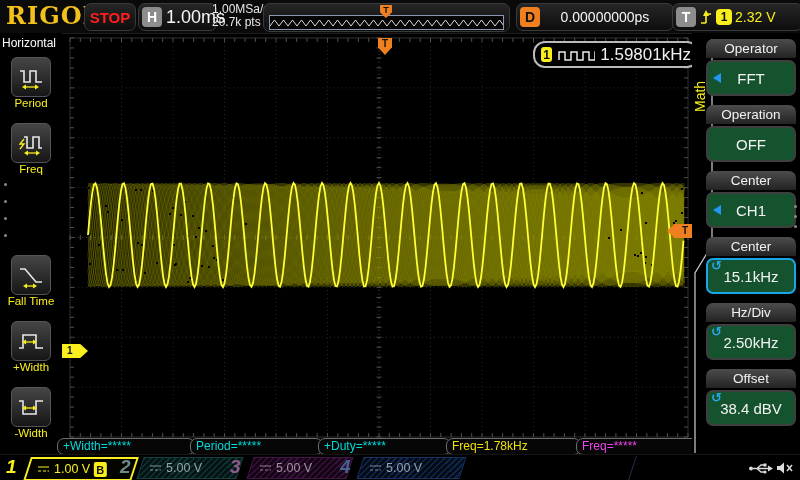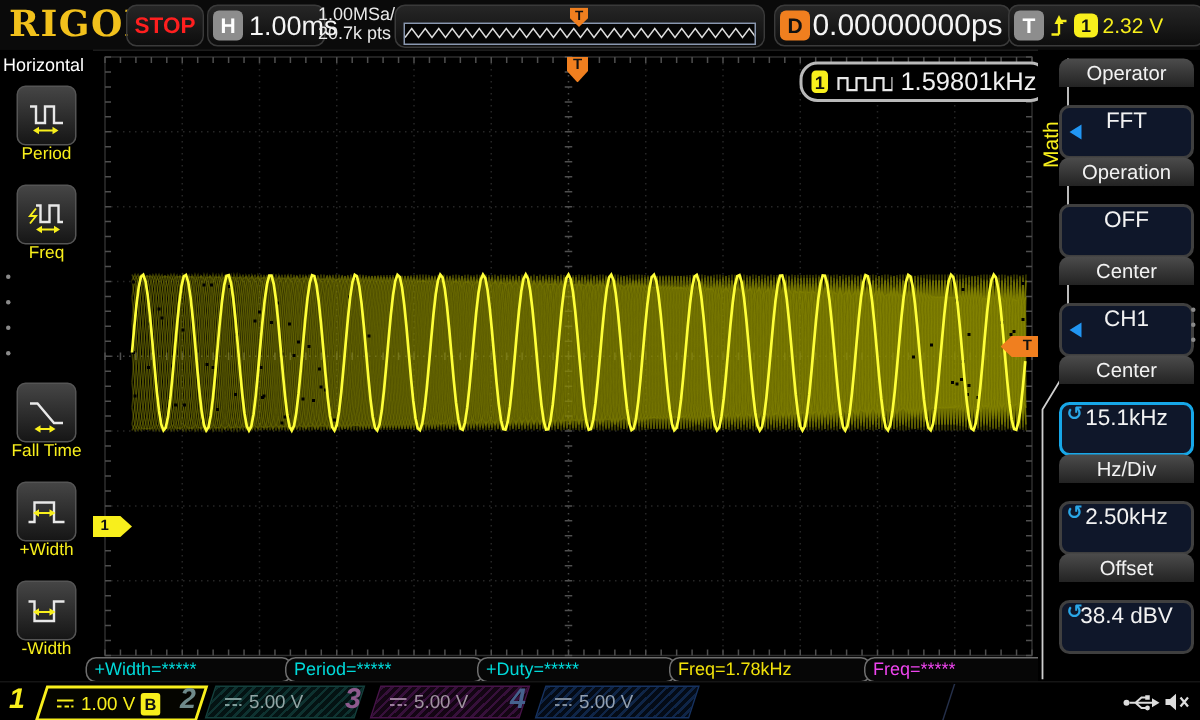--- a/index.html
+++ b/index.html
@@ -20,21 +20,21 @@
   .chip{width:20px;height:20px;border-radius:4px;display:flex;align-items:center;justify-content:center;
         font-weight:bold;font-size:14px;flex:0 0 auto;}
   .chip-gray{background:#8d8d8d;color:#fff;}
   .chip-orange{background:#f07f1f;color:#111;}
   .chip-yellow{background:#f8ef1c;color:#111;}
   #hbox .val{color:#f5f5f5;font-size:18px;flex:1;text-align:center;}
   #samplebox{left:212px;top:3px;font-size:12px;line-height:13px;color:#e8e8e8;}
   #preview{left:263px;top:3px;width:245px;height:27px;}
   #preview-inner{left:5px;top:11px;width:233px;height:13px;border:1px solid #8a98b0;background:#050505;}
   #dbox{left:516px;top:3px;width:150px;height:26px;padding:0 3px;}
-  #dbox .val{flex:1;text-align:center;color:#f5f5f5;font-size:20px;}
+  #dbox .val{flex:1;text-align:center;color:#f5f5f5;font-size:14px;}
   #tbox{left:672px;top:3px;width:123px;height:26px;padding:0 3px;gap:3px;}
   #tbox .lvl{color:#f8ef1c;font-size:14px;flex:1;text-align:left;}
 
   .tmark{background:#f07f1f;clip-path:polygon(0 0,100% 0,100% 55%,50% 100%,0 55%);
          color:#111;font-weight:bold;text-align:center;}
 
   
   #leftbar{left:0;top:33px;width:62px;height:421px;background:#000;}
   #leftbar-title{left:2px;top:3px;width:60px;color:#fff;font-size:12px;}
   .lm-item{left:0;width:62px;height:62px;}
@@ -79,22 +79,22 @@
   .hatch3{background:repeating-linear-gradient(125deg,#36103a 0 2px,#130513 2px 5px);border:1px solid #471449;}
   .hatch4{background:repeating-linear-gradient(125deg,#0f2547 0 2px,#040b16 2px 5px);border:1px solid #163260;}
 
   
   #rightbar{left:692px;top:33px;width:108px;height:421px;background:#000;}
   #math-tab-label{left:0px;top:28px;width:17px;height:70px;color:#f8ef1c;font-size:14px;
         writing-mode:vertical-rl;transform:rotate(180deg);text-align:center;}
   .rm-group{left:14px;width:90px;}
   .rm-label{height:19px;background:linear-gradient(#4c4c4c,#232323);border-radius:7px 7px 0 0;
             color:#f2f2f2;font-size:13.5px;text-align:center;line-height:19px;}
-  .rm-value{position:relative;margin-top:12px;height:32px;background:#0f172a;border:2px solid #3f3f3f;
-            border-radius:7px;color:#f2f2f2;font-size:15px;display:flex;justify-content:center;}
+  .rm-value{position:relative;margin-top:2px;height:32px;background:#14532d;border:2px solid #3f3f3f;
+            border-radius:7px;color:#f2f2f2;font-size:15px;display:flex;align-items:center;justify-content:center;}
   .rm-value.hl{border-color:#17a7e8;}
   .tri-left{position:absolute;left:5px;top:50%;margin-top:-5px;width:0;height:0;
             border-top:5px solid transparent;border-bottom:5px solid transparent;border-right:8px solid #2196f3;}
   .spin-icon{position:absolute;left:3px;top:-2px;color:#2aa7e8;font-size:13px;font-weight:bold;}
   .rm-dot{width:3px;height:3px;border-radius:50%;background:#8a8a8a;position:absolute;left:102px;}
 </style>
 </head>
 <body>
 
 <div id="topbar" class="abs">

